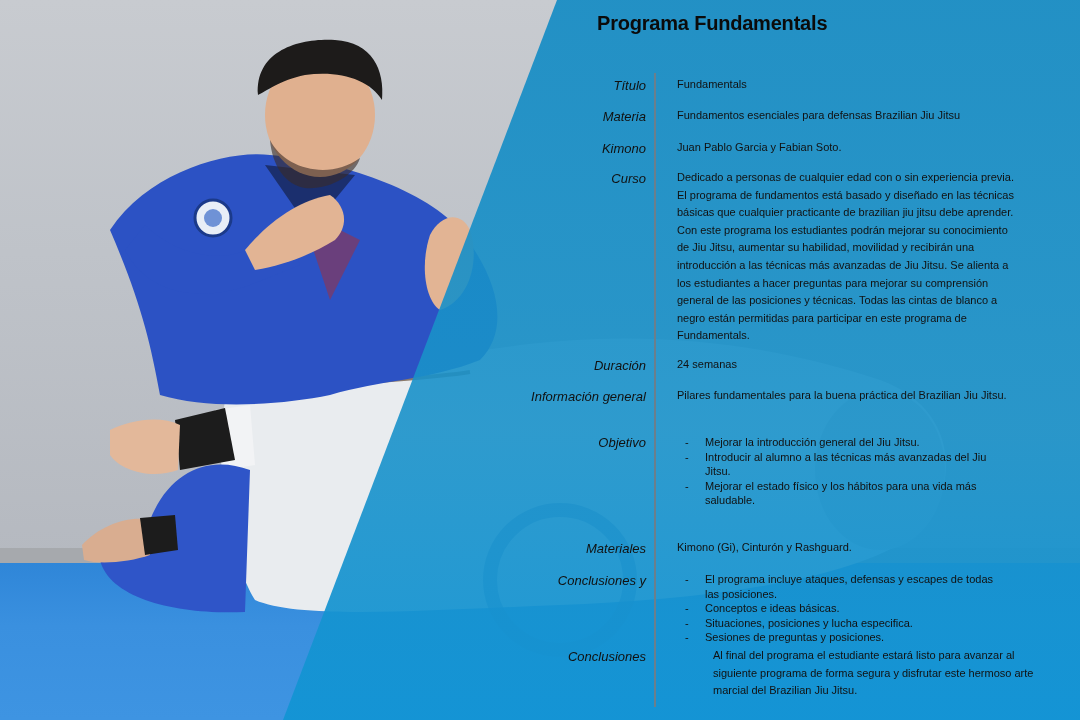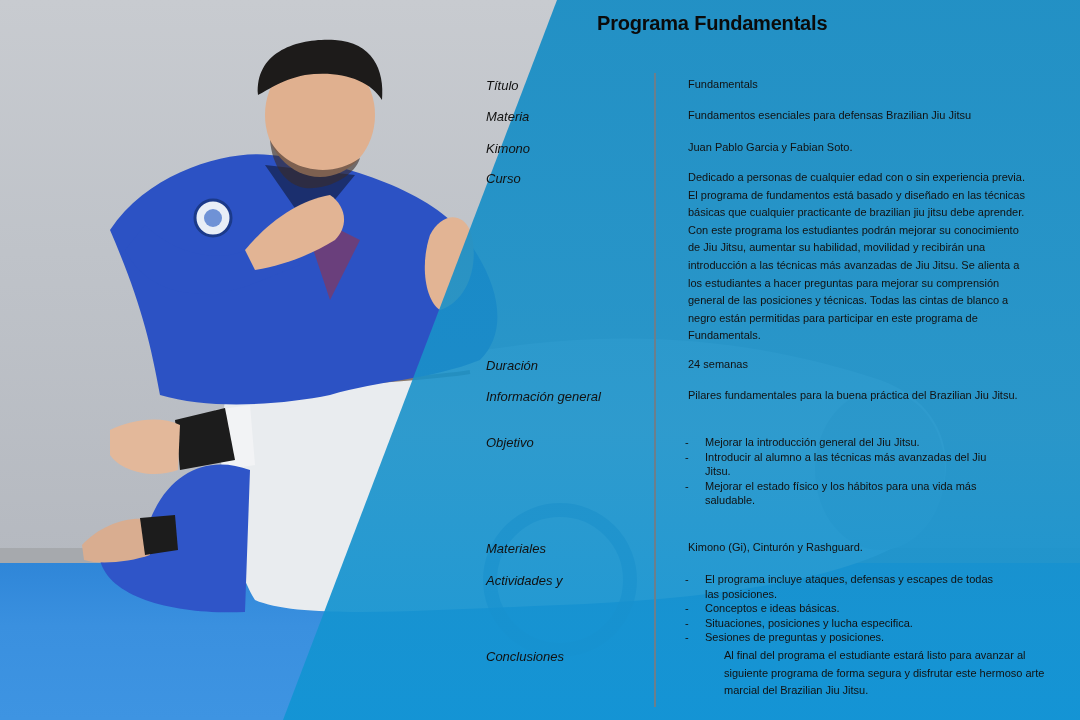--- a/index.html
+++ b/index.html
@@ -28,26 +28,26 @@
     }
     
     .title {
       position: absolute; left: 597px; top: 12px;
       font-size: 20px; font-weight: bold; color: #0b0b0b; letter-spacing: -0.2px;
       margin: 0;
     }
     .separator { position: absolute; left: 654px; top: 73px; width: 2px; height: 634px; background: #6b7f8c; }
     .row { position: absolute; left: 500px; width: 520px; }
     .label {
-      position: absolute; right: 374px; top: 0; width: 160px;
+      position: absolute; right: 374px; top: 0; text-align: right; width: 160px;
       font-style: italic; font-size: 13px; color: #111; line-height: 20px; white-space: nowrap;
     }
     .label.two { line-height: 22px; }
     .value {
-      position: absolute; left: 163px; top: 0; width: 340px;
+      position: absolute; left: 152px; top: 0; width: 340px;
       font-size: 11px; color: #111; line-height: 17.6px; padding-left: 25px;
     }
     .bullets { list-style: none; margin: 0; padding: 0; position: absolute; left: 163px; width: 340px; }
     .bullets li { position: relative; padding-left: 42px; font-size: 11px; line-height: 14.5px; color: #111; }
     .bullets li .dash { position: absolute; left: 22px; top: 0; }
   </style>
 </head>
 <body>
 
 <div class="photo">
@@ -137,21 +137,21 @@
   </ul>
 </div>
 
 <div class="row" style="top:539px;">
   <div class="label">Materiales</div>
   <div class="value">Kimono (Gi), Cinturón y Rashguard.</div>
 </div>
 
 <div class="row" style="top:570px;">
   <div class="label two">
-    <div>Actividades y</div>
+    <div>Conclusiones y</div>
   </div>
   <ul class="bullets" style="top:2px; width:335px;">
     <li><span class="dash">-</span><span>El programa incluye ataques, defensas y escapes de todas las posiciones.</span></li>
     <li><span class="dash">-</span><span>Conceptos e ideas básicas.</span></li>
     <li><span class="dash">-</span><span>Situaciones, posiciones y lucha especifica.</span></li>
     <li><span class="dash">-</span><span>Sesiones de preguntas y posiciones.</span></li>
   </ul>
 </div>
 
 <div class="row" style="top:647px;">

